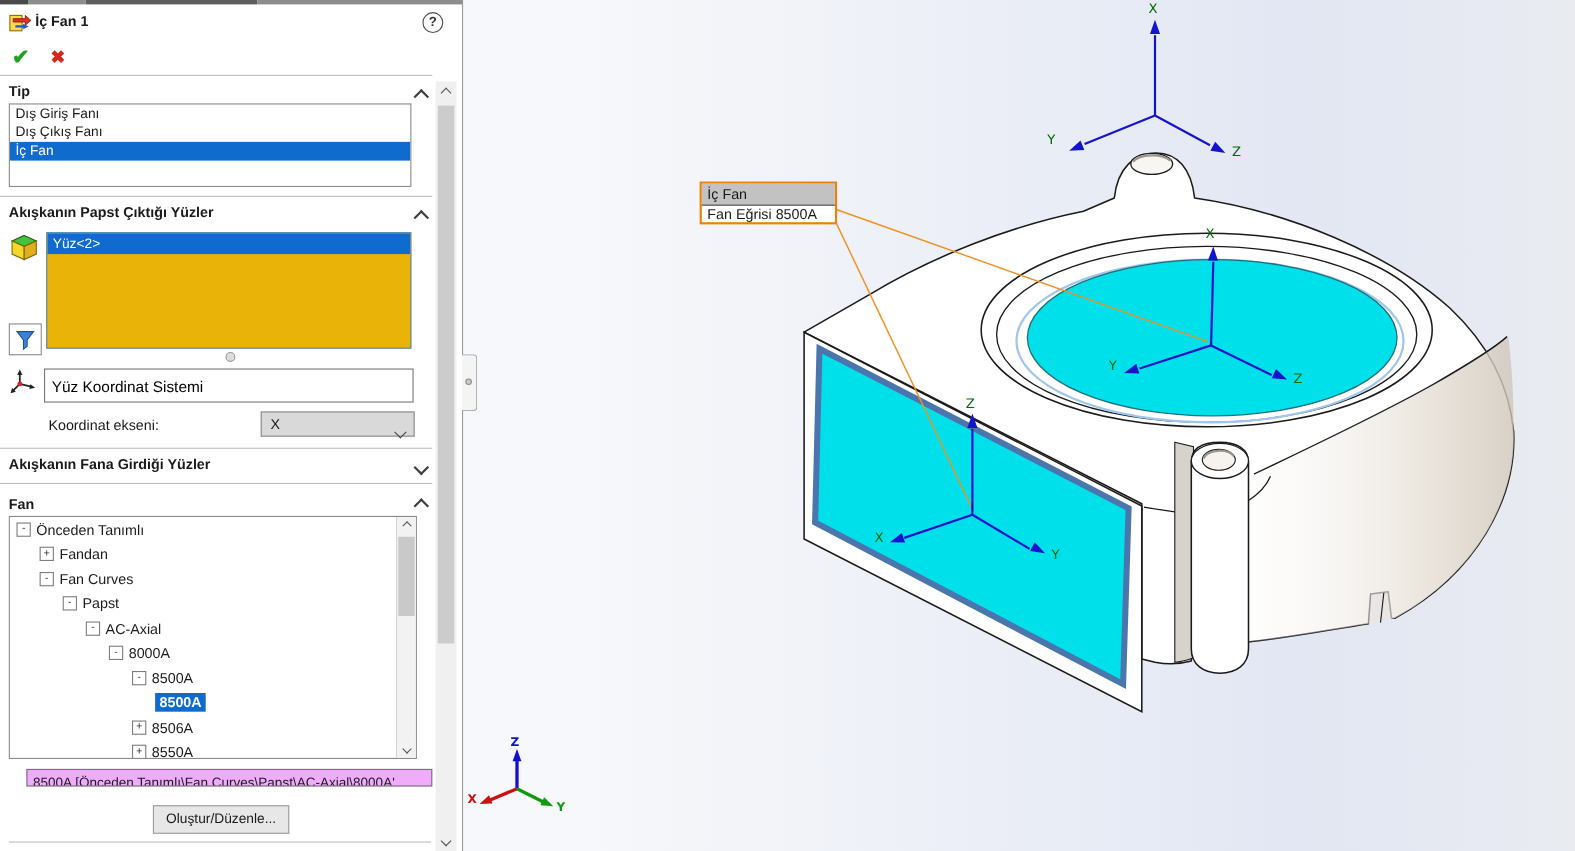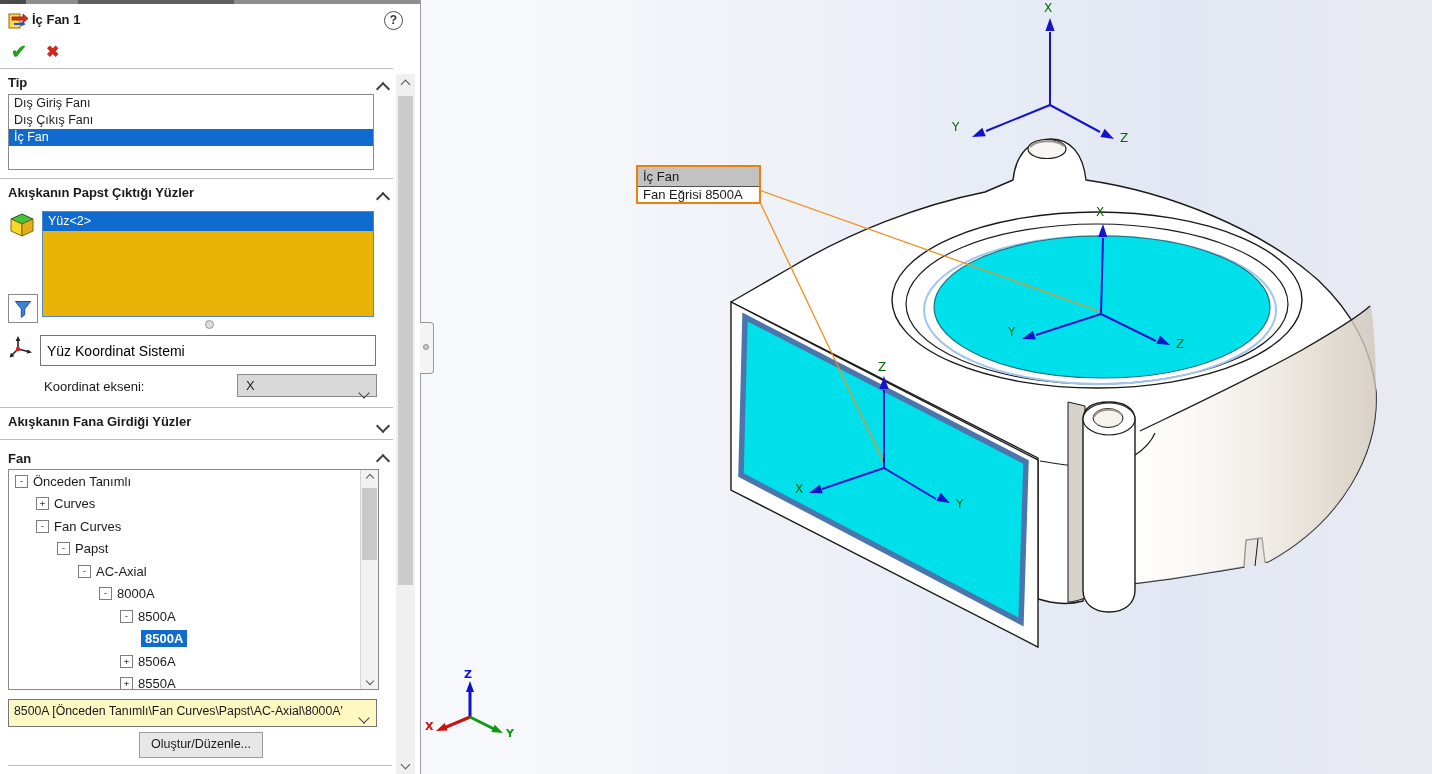--- a/index.html
+++ b/index.html
@@ -54,21 +54,21 @@
   .treebox{position:absolute;left:8px;top:469px;width:369px;height:219px;border:1px solid #8a8a8a;
            background:#fff;overflow:hidden;font-size:13px;}
   .trow{height:22.5px;display:flex;align-items:center;white-space:nowrap;}
   .tbox{display:inline-block;width:11px;height:11px;border:1px solid #7d7d7d;background:#fff;
         font:9px/10px "DejaVu Sans Mono",monospace;text-align:center;color:#333;margin-right:5px;flex:0 0 auto;}
   .trow.selected .tlabel{background:#0f6cce;color:#fff;font-weight:bold;padding:1px 4px;}
   .treescroll{position:absolute;right:0;top:0;width:17px;height:100%;background:#f2f2f2;border-left:1px solid #d5d5d5;}
   .tarr{position:absolute;left:0;width:17px;height:16px;display:flex;align-items:center;justify-content:center;background:#f2f2f2;}
   .tarr .chev{width:5px;height:5px;border-width:1.5px;border-color:#555;}
   .tthumb{position:absolute;left:1px;top:18px;width:15px;height:72px;background:#c9c9c9;}
-  .fancombo{position:absolute;left:8px;top:699px;width:369px;height:28px;border:1px solid #757575;background:#fef9c3;
+  .fancombo{position:absolute;left:24px;top:699px;width:369px;height:16px;border:1px solid #757575;background:#f0abfc;
             font-size:12.3px;line-height:22px;padding-left:5px;box-sizing:border-box;white-space:nowrap;overflow:hidden;}
   .editbtn{position:absolute;left:139px;top:732px;width:122px;height:24px;background:#e7e7e7;border:1px solid #9a9a9a;
            font-size:12.5px;text-align:center;line-height:22px;}
   
   .pscroll{position:absolute;left:396px;top:74px;width:19px;height:700px;background:#f0f0f0;}
   .psarr{position:absolute;left:0;width:19px;height:20px;display:flex;align-items:center;justify-content:center;}
   .psarr .chev{width:6px;height:6px;border-width:1.8px;border-color:#555;}
   .psthumb{position:absolute;left:2px;top:22px;width:15px;height:489px;background:#cccccc;}
   
   .splitter{position:absolute;left:420px;top:322px;width:13px;height:50px;background:#f4f4f4;
@@ -170,21 +170,21 @@
     <div class="sechead" style="top:451px">Fan</div>
     <span class="secchev" style="top:452px"><span class="chev up"></span></span>
 
     <div class="treebox">
       <div class="trow" style="padding-left:6px">
           <span class="tbox">-</span>
           <span class="tlabel">Önceden Tanımlı</span>
         </div>
       <div class="trow" style="padding-left:27px">
           <span class="tbox">+</span>
-          <span class="tlabel">Curves</span>
+          <span class="tlabel">Fandan</span>
         </div>
       <div class="trow" style="padding-left:27px">
           <span class="tbox">-</span>
           <span class="tlabel">Fan Curves</span>
         </div>
       <div class="trow" style="padding-left:48px">
           <span class="tbox">-</span>
           <span class="tlabel">Papst</span>
         </div>
       <div class="trow" style="padding-left:69px">

